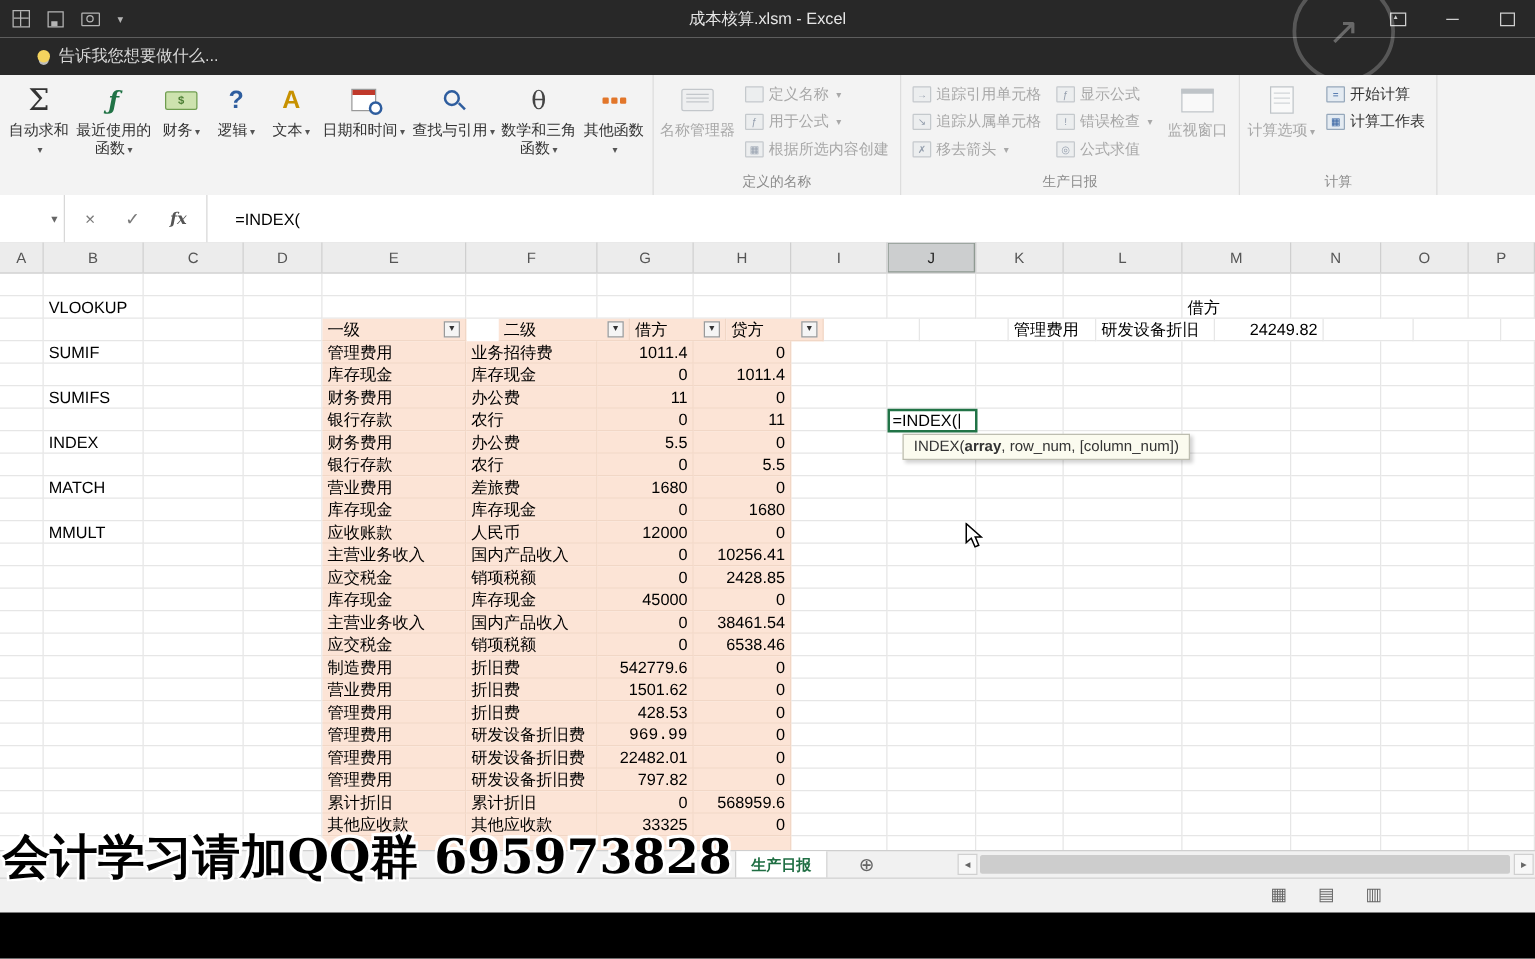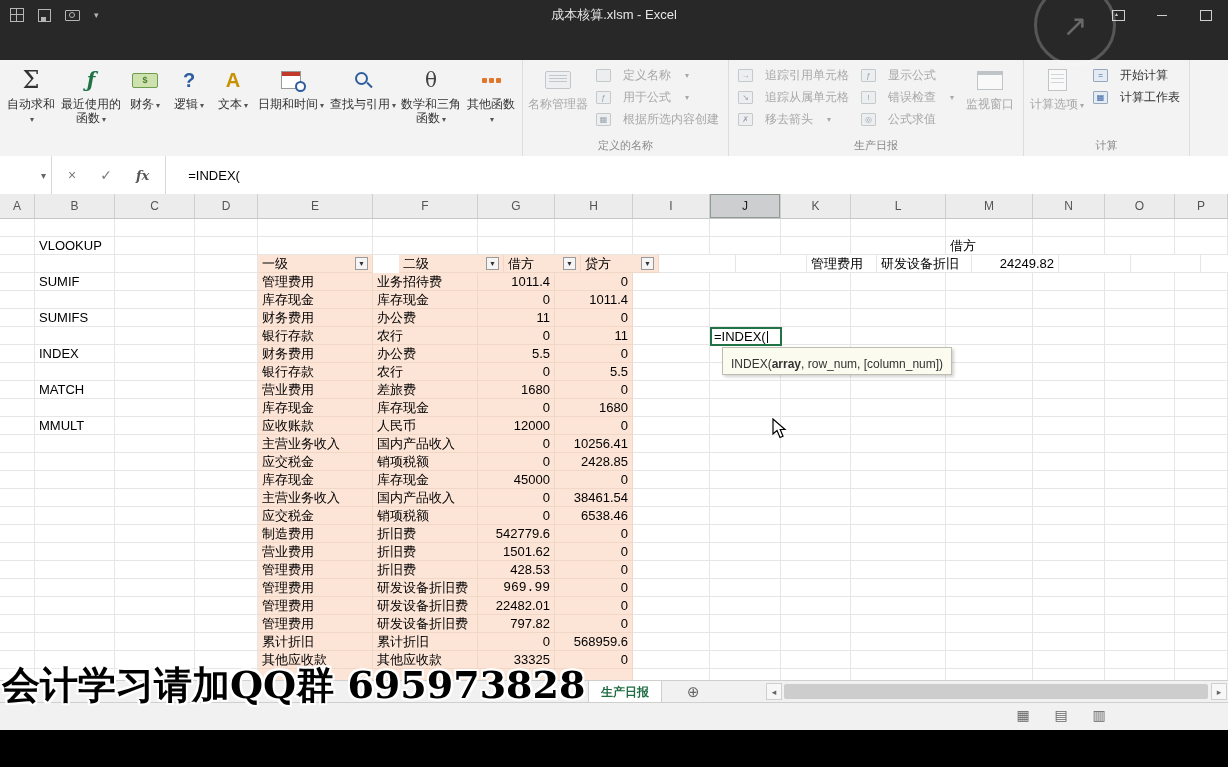--- a/index.html
+++ b/index.html
@@ -38,21 +38,21 @@
   .ribbon{position:absolute;left:0;top:60px;width:1228px;height:96px;background:#f3f3f3;border-bottom:1px solid #d0d0d0;display:flex;z-index:1;}
   .group{display:flex;flex-direction:column;border-right:1px solid #ddd;padding:1px 3px 0;}
   .gbody{display:flex;flex:1;align-items:flex-start;}
   .glabel{font-size:11px;color:#8a8a8a;text-align:center;padding:1px 0 3px;}
   .bbtn{display:flex;flex-direction:column;align-items:center;padding:4px 2px 0;text-align:center;}
   .w40{width:40px}.w52{width:52px}.w56{width:56px}.w60{width:60px}.w68{width:68px}
   .bicon{height:30px;display:flex;align-items:center;justify-content:center;margin-bottom:2px;}
   .blabel{font-size:12px;line-height:14px;color:#333;}
   .dd{font-size:8px;color:#555;margin-left:2px;}
   .scol{display:flex;flex-direction:column;gap:1px;padding:4px 3px 0;}
-  .sbtn{display:flex;align-items:center;gap:12px;font-size:12px;color:#333;height:21px;padding:0 3px;white-space:nowrap;}
+  .sbtn{display:flex;align-items:center;gap:4px;font-size:12px;color:#333;height:21px;padding:0 3px;white-space:nowrap;}
   .dis .blabel,.dis .sbtn,.dis .dd{color:#a8a8a8;}
   .dis .bicon,.dis .mini{opacity:.55;filter:grayscale(60%);}
   .ic-sigma{font-size:24px;color:#333;font-family:"DejaVu Serif",serif;}
   .ic-recent{font-size:20px;font-style:italic;font-weight:bold;color:#217346;font-family:"DejaVu Serif",serif;}
   .ic-q{font-size:20px;font-weight:bold;color:#2e5d9e;}
   .ic-a{font-size:20px;font-weight:bold;color:#c79100;}
   .ic-theta{font-size:20px;color:#444;font-family:"DejaVu Serif",serif;}
   .ic-money{width:24px;height:13px;background:#cde2ae;border:1px solid #6f9d4f;border-radius:2px;
      display:flex;align-items:center;justify-content:center;font-size:9px;color:#4b7d33;font-weight:bold;}
   .ic-cal{width:18px;height:16px;background:#fff;border:1px solid #999;position:relative;}
@@ -90,21 +90,21 @@
   .cell.num{justify-content:flex-end;}
   .cell.pink{background:#fce4d6;border-right-color:#f1d7c6;border-bottom-color:#f1d7c6;}
   .cell.hdr{justify-content:space-between;}
   .filter-btn{width:13px;height:13px;background:#f5f5f5;border:1px solid #9a9a9a;font-size:7px;color:#333;
      display:flex;align-items:center;justify-content:center;flex:none;box-sizing:border-box;}
   .active-cell{position:absolute;left:710px;top:327px;width:72px;height:19px;background:#fff;border:2px solid #217346;
      box-sizing:border-box;display:flex;align-items:center;padding-left:2px;font-size:13px;z-index:8;}
   .caret{width:1px;height:12px;background:#000;margin-left:1px;}
   .fn-tooltip{position:absolute;left:722px;top:347px;z-index:10;background:#fbfbef;border:1px solid #bdbdb0;
      box-shadow:2px 2px 3px rgba(0,0,0,.18);padding:2px 8px;font-size:12px;color:#333;}
-  .fn-tooltip .tl{line-height:15px;white-space:nowrap;margin-top:7px;}
+  .fn-tooltip .tl{line-height:15px;white-space:nowrap;}
   
   .sheetbar{position:absolute;left:0;top:680px;width:1228px;height:22px;background:#f1f1f1;border-top:1px solid #cfcfcf;box-sizing:border-box;z-index:1;}
   .sheettab{position:absolute;left:588px;top:0;height:22px;background:#fff;border-left:1px solid #cfcfcf;border-right:1px solid #cfcfcf;
      display:flex;align-items:center;padding:0 12px;color:#1f6e43;font-weight:bold;font-size:12px;box-sizing:border-box;}
   .addsheet{position:absolute;left:687px;top:2px;font-size:15px;color:#666;}
   .hscroll-left,.hscroll-right{position:absolute;top:2px;width:16px;height:17px;background:#f7f7f7;border:1px solid #d0d0d0;
      color:#666;font-size:9px;display:flex;align-items:center;justify-content:center;box-sizing:border-box;}
   .hscroll-left{left:766px;}
   .hscroll-right{left:1211px;}
   .hscroll-thumb{position:absolute;left:784px;top:3px;width:424px;height:15px;background:#cdcdcd;border-radius:2px;}
@@ -137,20 +137,24 @@
     <div class="wc">
         <span class="minbar"></span>
       </div>
     <div class="wc">
         <span class="sq"></span>
       </div>
   </div>
 </div>
 
 <div class="tabrow">
+  <div class="tellme">
+    <span class="bulb"></span>
+    <span>告诉我您想要做什么...</span>
+  </div>
 </div>
 <div class="camlogo">↗</div>
 
 <div class="ribbon">
 
   <div class="group">
     <div class="gbody">
       <div class="bbtn w52">
         <div class="bicon">
             <span class="ic-sigma">Σ</span>

